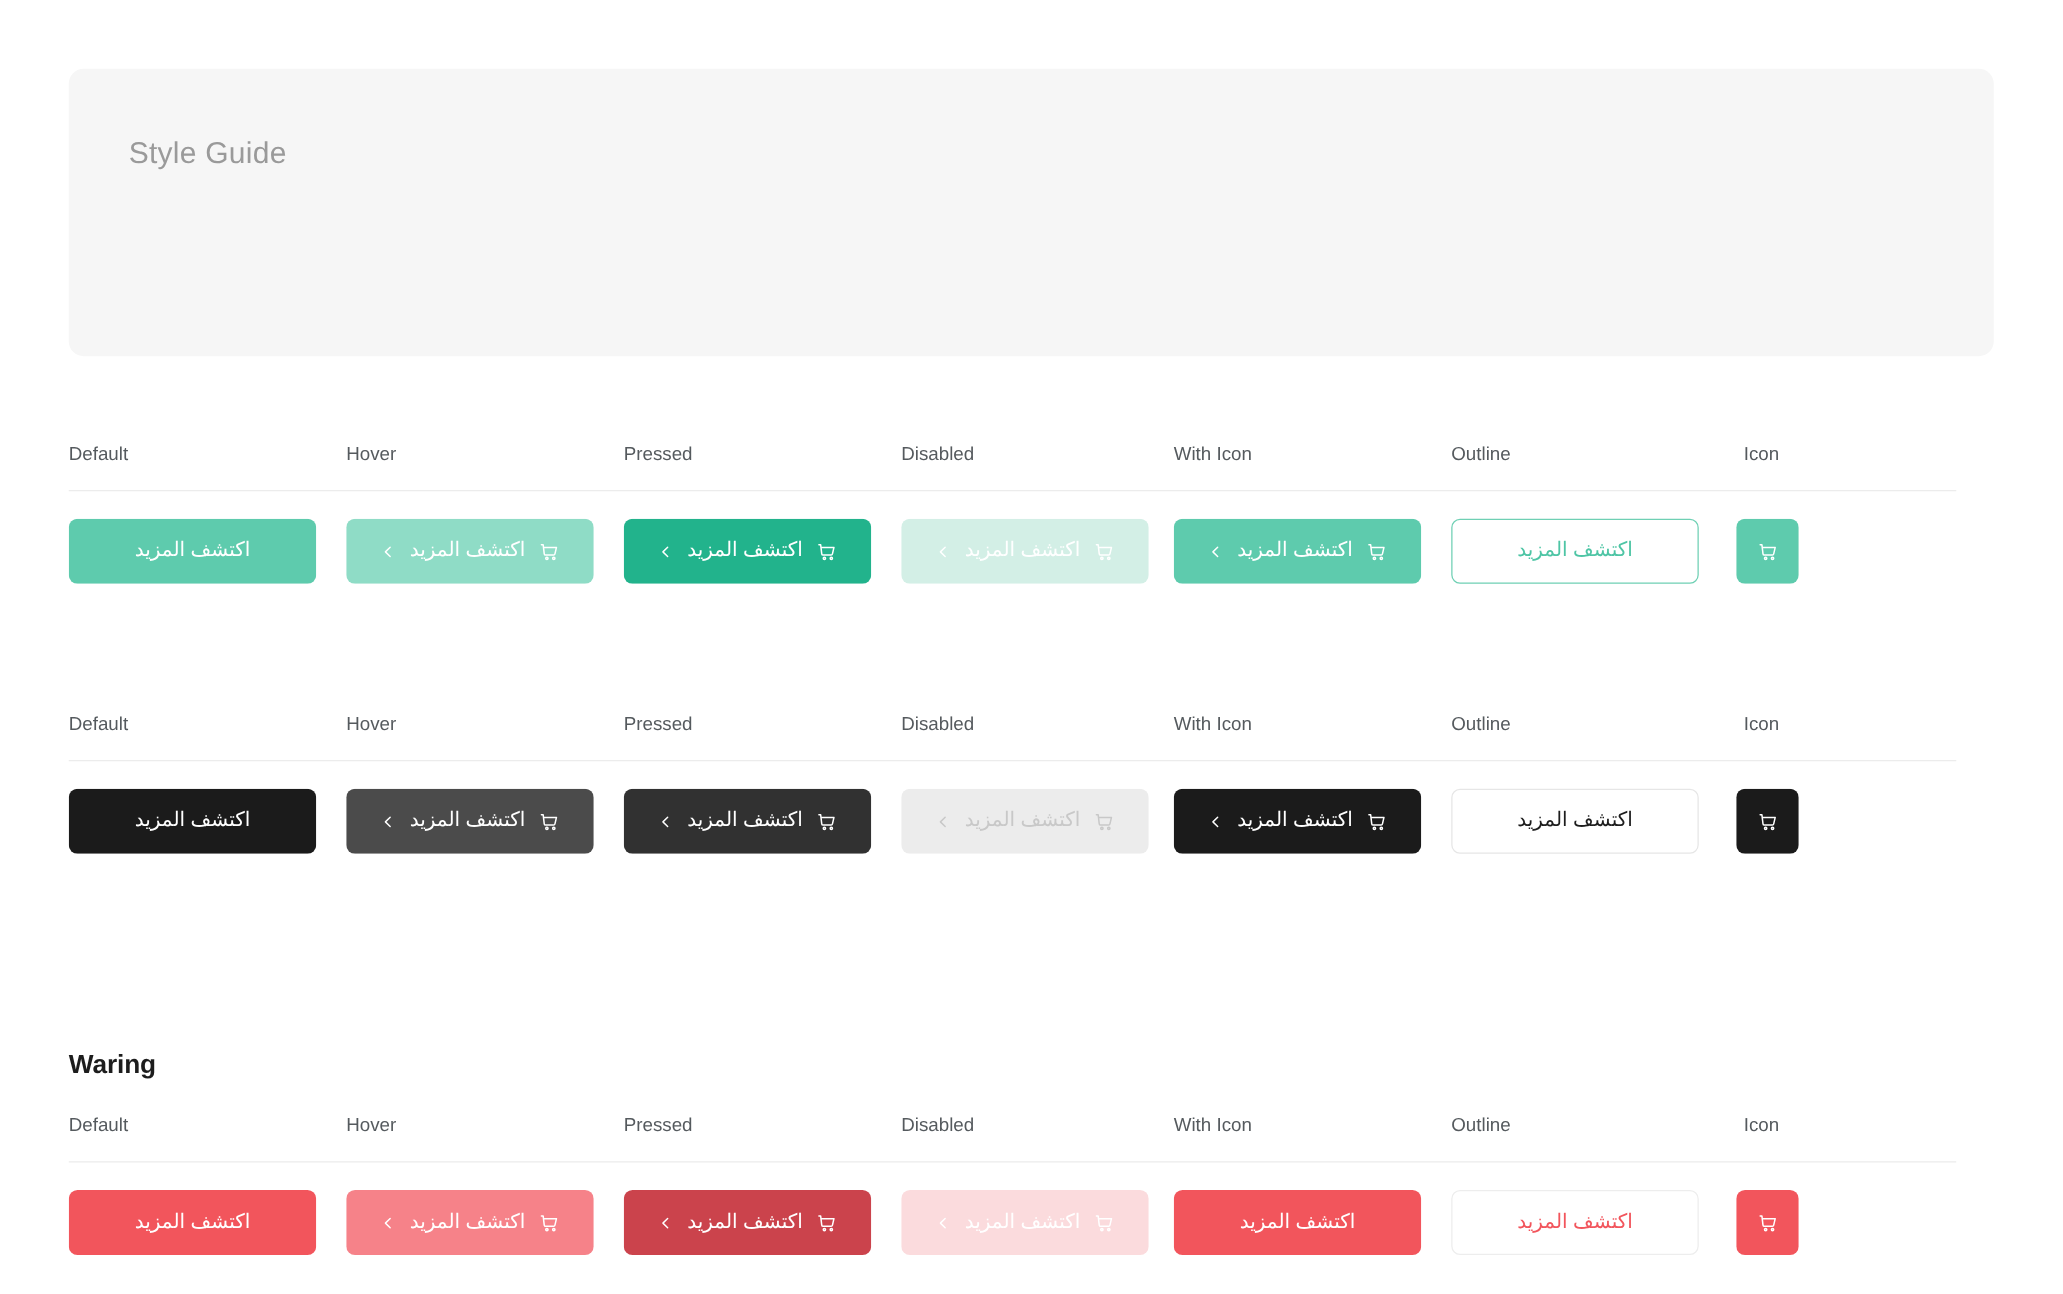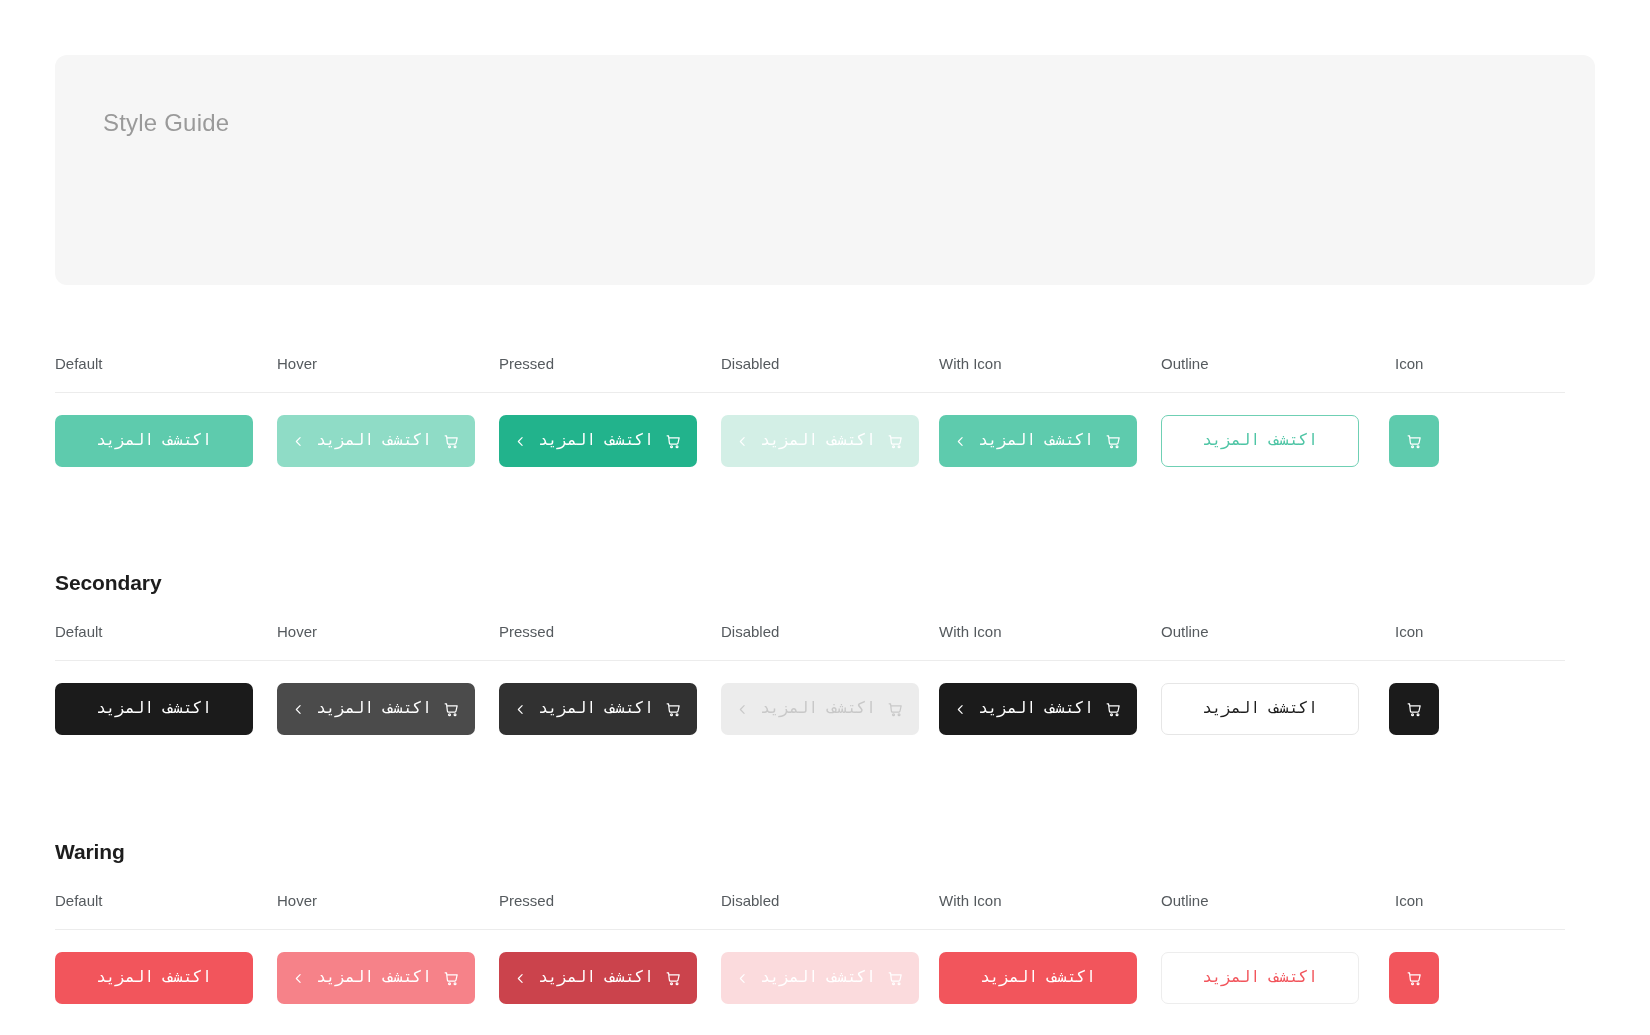--- a/index.html
+++ b/index.html
@@ -71,21 +71,21 @@
   .col-head {
     position: absolute;
     top: 0;
     font-size: 15px;
     font-weight: 400;
     color: #555a5e;
     white-space: nowrap;
   }
 
   .btn-row { position: relative; height: 110px; }
-  .btn-slot { position: absolute; top: 22px; font-family: Liberation Mono, monospace; }
+  .btn-slot { position: absolute; top: 22px; }
 
   
   .btn {
     display: flex;
     align-items: center;
     justify-content: center;
     gap: 11px;
     height: 52px;
     border-radius: 7px;
     border: 1.6px solid transparent;
@@ -235,21 +235,20 @@
                 <circle cx="9.2" cy="19.3" r="1.3"></circle>
                 <circle cx="17" cy="19.3" r="1.3"></circle>
               </svg>
             </span>
           </div>
         </div>
       </div>
   </div>
 
   <div class="section" id="section-1">
-    <div class="section-title">Secondary</div>
     <div class="col-head-row">
         <div class="col-head" style="left: 0px;">Default</div>
         <div class="col-head" style="left: 222px;">Hover</div>
         <div class="col-head" style="left: 444px;">Pressed</div>
         <div class="col-head" style="left: 666px;">Disabled</div>
         <div class="col-head" style="left: 884px;">With Icon</div>
         <div class="col-head" style="left: 1106px;">Outline</div>
         <div class="col-head" style="left: 1340px;">Icon</div>
       </div>
     <div class="btn-row">

